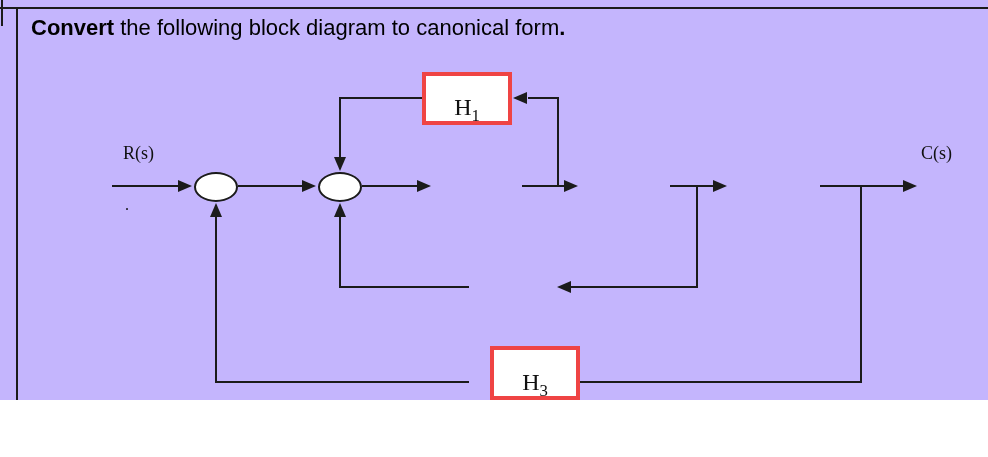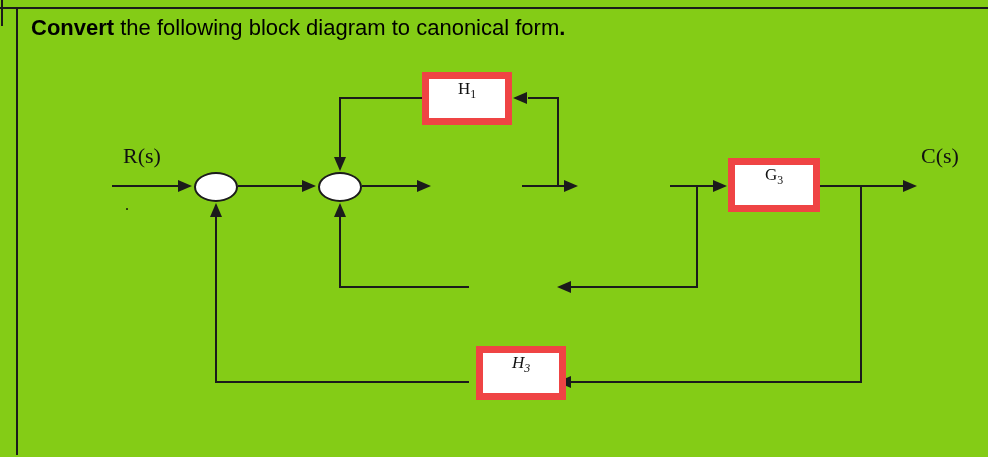--- a/index.html
+++ b/index.html
@@ -1,32 +1,32 @@
 <!DOCTYPE html>
 <html><head>
 <meta charset="utf-8">
 <style>
   html,body{margin:0;padding:0;background:#fff;}
-  .page{position:relative;width:988px;height:457px;background:#84cc16;
+  .page{position:relative;width:988px;height:400px;background:#c4b5fd;
         font-family:"Liberation Sans",sans-serif;overflow:hidden;}
   .ln{position:absolute;background:#1b1b1b;}
   .title{position:absolute;left:31px;top:13px;font-size:22px;line-height:30px;color:#000;}
   .title .bold{font-weight:700;}
-  .block{position:absolute;border:7px solid #ef4444;background:#fff;box-sizing:border-box;
-         display:flex;align-items:flex-start;justify-content:center;
-         font-family:"Liberation Serif",serif;font-size:17px;color:#111;}
+  .block{position:absolute;border:4px solid #ef4444;background:#fff;box-sizing:border-box;
+         display:flex;align-items:flex-end;justify-content:center;
+         font-family:"Liberation Serif",serif;font-size:24px;color:#111;}
   .block sub{font-size:0.7em;line-height:0;}
   .sum{position:absolute;width:44px;height:30px;border:2px solid #1b1b1b;border-radius:50%;
        background:#fff;box-sizing:border-box;}
   .arr{position:absolute;width:0;height:0;}
   .arr.r{border-top:6px solid transparent;border-bottom:6px solid transparent;border-left:14px solid #1b1b1b;}
   .arr.l{border-top:6px solid transparent;border-bottom:6px solid transparent;border-right:14px solid #1b1b1b;}
   .arr.d{border-left:6px solid transparent;border-right:6px solid transparent;border-top:14px solid #1b1b1b;}
   .arr.u{border-left:6px solid transparent;border-right:6px solid transparent;border-bottom:14px solid #1b1b1b;}
-  .siglabel{position:absolute;font-family:"Liberation Serif",serif;font-size:22px;color:#111;}
+  .siglabel{position:absolute;font-family:"Liberation Serif",serif;font-size:18px;color:#111;}
 </style>
 </head>
 <body>
 
 <div class="page">
 
   <div class="ln" style="left:1px;top:0;width:2px;height:26px;"></div>
   <div class="ln" style="left:0;top:7px;width:988px;height:2px;"></div>
   <div class="ln" style="left:16px;top:7px;width:2px;height:448px;"></div>
 
@@ -65,24 +65,21 @@
   <div class="arr l" style="left:513px;top:92px;"></div>
   <div class="arr d" style="left:334px;top:157px;"></div>
   <div class="arr u" style="left:334px;top:203px;"></div>
   <div class="arr u" style="left:210px;top:203px;"></div>
   <div class="arr l" style="left:557px;top:281px;"></div>
   <div class="arr l" style="left:557px;top:376px;"></div>
 
   <div class="block" style="left:422px;top:72px;width:90px;height:53px;">
     <span><span>H</span><sub>1</sub></span>
   </div>
-  <div class="block" style="left:728px;top:158px;width:92px;height:54px;">
-    <span><span>G</span><sub>3</sub></span>
-  </div>
-  <div class="block" style="left:476px;top:346px;width:90px;height:54px;font-style:italic;">
+  <div class="block" style="left:490px;top:346px;width:90px;height:54px;">
     <span><span>H</span><sub>3</sub></span>
   </div>
 
   <div class="sum" style="left:194px;top:172px;"></div>
   <div class="sum" style="left:318px;top:172px;"></div>
 
   <div class="siglabel" style="left:123px;top:143px;">R(s)</div>
   <div class="siglabel" style="left:921px;top:143px;">C(s)</div>
   <div class="siglabel" style="left:125px;top:196px;font-size:16px;">.</div>
 

